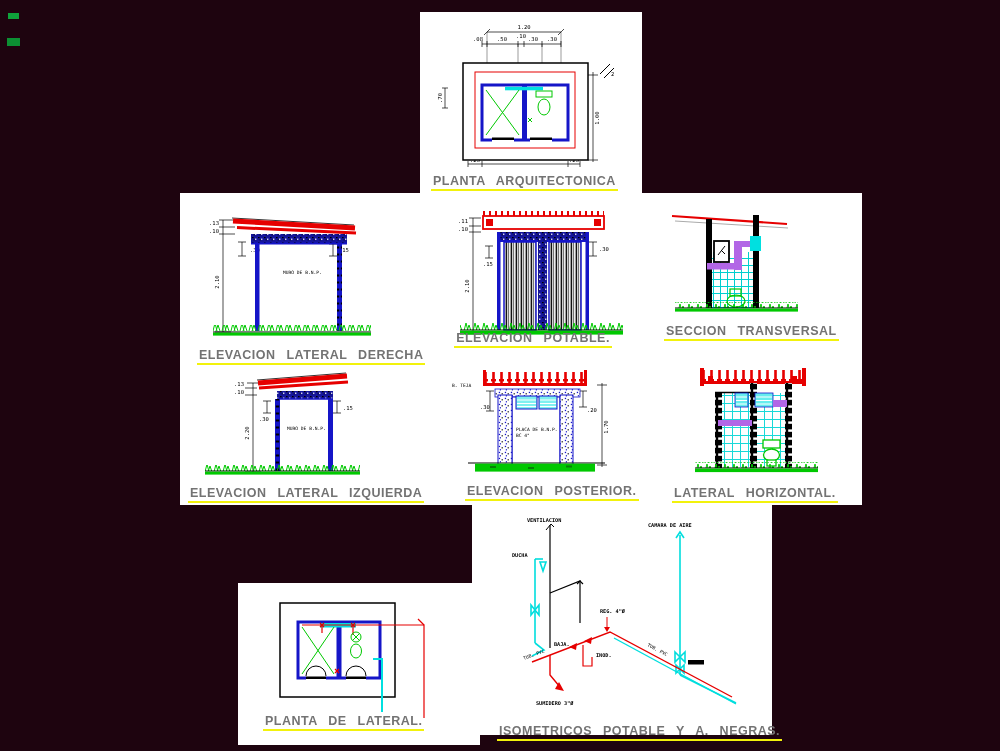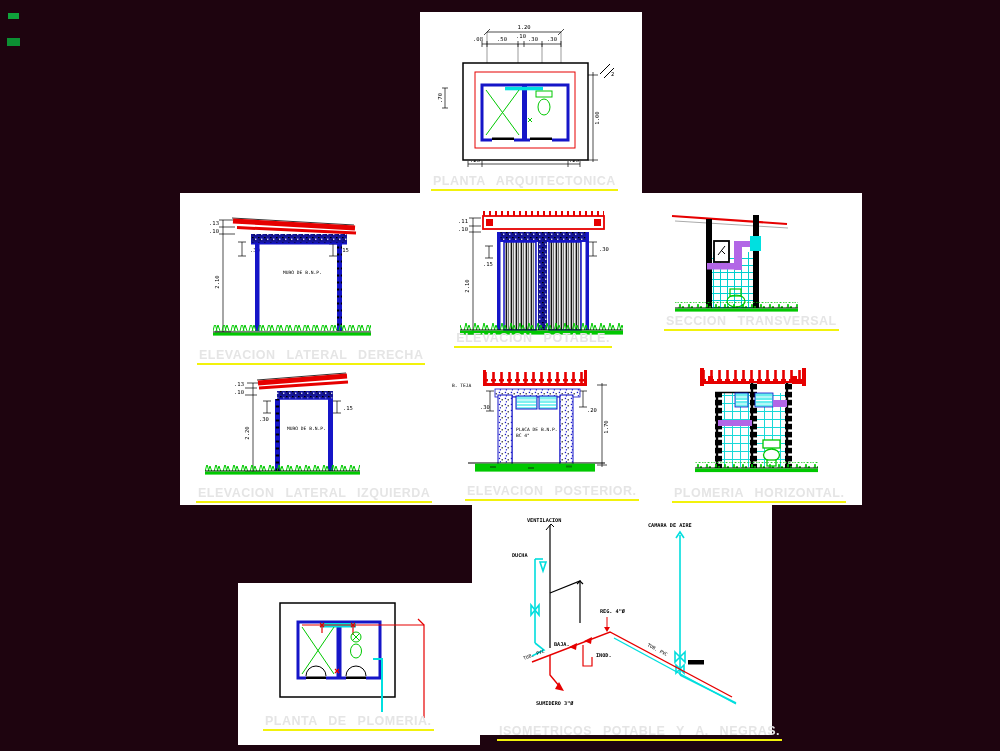--- a/index.html
+++ b/index.html
@@ -7,21 +7,21 @@
        font-family:"Liberation Sans",sans-serif;overflow:hidden}
   .paper{position:absolute;background:#ffffff}
   .panel{position:absolute}
   .panel svg{display:block;overflow:visible}
   svg text{font-family:"DejaVu Sans Mono",monospace;fill:#000}
   .dim{font-size:5.5px}
   .dimv{font-size:5.5px}
   .note{font-size:4.6px}
   .iso-label{font-size:5.2px;font-weight:bold}
   .title{position:absolute;text-align:center;font-weight:bold;font-size:12.5px;
-         color:#e5e5e5;letter-spacing:.5px;word-spacing:7px;white-space:nowrap}
+         color:#737373;letter-spacing:.5px;word-spacing:7px;white-space:nowrap}
   .title span{display:inline-block;border-bottom:2px solid #f2f20c;padding:0 2px 1px 2px}
   .mark{position:absolute}
 </style>
 </head>
 <body>
 
 <svg width="0" height="0" style="position:absolute">
   <defs>
     <pattern id="speckD" width="6" height="5" patternUnits="userSpaceOnUse">
       <rect width="6" height="5" fill="#15159a"></rect>
@@ -265,21 +265,21 @@
     <rect x="80" y="94" width="11" height="7"></rect>
     <ellipse cx="86" cy="106" rx="9" ry="6"></ellipse>
   </g>
   <g>
     <rect x="25" y="107" width="123" height="6" fill="url(#grass)"></rect>
     <line x1="25" y1="113" x2="148" y2="113" stroke="#000" stroke-width="1.2"></line>
     <rect x="25" y="113.6" width="123" height="3" fill="#00c800"></rect>
   </g>
 </svg>
 </div>
-<div class="title" style="left:664px;top:314px;width:152px"><span>SECCION TRANSVERSAL</span></div>
+<div class="title" style="left:664px;top:324px;width:152px"><span>SECCION TRANSVERSAL</span></div>
 
 <div class="panel" style="left:195px;top:355px">
 <svg width="215" height="145" viewBox="0 0 215 145">
   <g stroke="#000" stroke-width="0.7" fill="none">
     <line x1="58" y1="28" x2="58" y2="117"></line>
     <line x1="52" y1="28" x2="64" y2="28"></line>
         <line x1="50" y1="33" x2="62" y2="33"></line>
     <line x1="50" y1="40" x2="62" y2="40"></line>
         <line x1="50" y1="117" x2="66" y2="117"></line>
     <line x1="72" y1="46" x2="72" y2="58"></line>
@@ -306,21 +306,21 @@
   <rect x="80" y="44" width="5" height="72" fill="url(#colDash)"></rect>
   <rect x="133" y="44" width="5" height="72" fill="#1515c8"></rect>
   <text class="note" x="92" y="75">MURO DE B.N.P.</text>
   <g>
     <rect x="10" y="110" width="155" height="6" fill="url(#grass)"></rect>
     <line x1="10" y1="116" x2="165" y2="116" stroke="#000" stroke-width="1.2"></line>
     <rect x="10" y="116.6" width="155" height="3" fill="#00c800"></rect>
   </g>
 </svg>
 </div>
-<div class="title" style="left:196px;top:486px;width:210px"><span>ELEVACION LATERAL IZQUIERDA</span></div>
+<div class="title" style="left:188px;top:486px;width:210px"><span>ELEVACION LATERAL IZQUIERDA</span></div>
 
 <div class="panel" style="left:450px;top:355px">
 <svg width="185" height="150" viewBox="0 0 185 150">
   <g>
     <rect x="33" y="17" width="104" height="14" fill="url(#comb)"></rect>
     <rect x="33" y="28" width="104" height="3" fill="#e60000"></rect>
     <rect x="33" y="15" width="3" height="16" fill="#e60000"></rect>
     <rect x="134" y="15" width="3" height="16" fill="#e60000"></rect>
   </g>
   <text class="note" x="2" y="32">B. TEJA</text>
@@ -395,21 +395,21 @@
     <ellipse cx="103.5" cy="100" rx="8" ry="6"></ellipse>
     <rect x="99" y="105" width="9" height="6"></rect>
   </g>
   <g>
     <rect x="27" y="107" width="123" height="6" fill="url(#grass)"></rect>
     <line x1="27" y1="113" x2="150" y2="113" stroke="#000" stroke-width="1.2"></line>
     <rect x="27" y="113.6" width="123" height="3.5" fill="#00c800"></rect>
   </g>
 </svg>
 </div>
-<div class="title" style="left:672px;top:486px;width:155px"><span>PLOMERIA HORIZONTAL.</span></div>
+<div class="title" style="left:672px;top:486px;width:155px"><span>LATERAL HORIZONTAL.</span></div>
 
 <div class="panel" style="left:250px;top:585px">
 <svg width="230" height="138" viewBox="0 0 230 138">
   <rect x="30" y="18" width="115" height="94" fill="#fff" stroke="#000" stroke-width="1.5"></rect>
   <g>
     <rect x="48" y="37" width="82" height="56" fill="#fff" stroke="#1515c8" stroke-width="3"></rect>
     <rect x="86.5" y="37" width="5" height="56" fill="#1515c8"></rect>
     <rect x="56" y="90" width="20" height="7" fill="#fff"></rect>
     <rect x="96" y="90" width="20" height="7" fill="#fff"></rect>
     <rect x="56" y="91.5" width="20" height="2.5" fill="#000"></rect>
@@ -432,21 +432,21 @@
   <polyline points="123,74 132,74 132,127" stroke="#00e0e0" stroke-width="2" fill="none"></polyline>
   <g stroke="#00c800" stroke-width="1" fill="none">
     <line x1="52" y1="42" x2="84" y2="89"></line>
         <line x1="84" y1="42" x2="52" y2="89"></line>
     <circle cx="106" cy="52" r="5"></circle>
     <path d="M102.5 48.5 L109.5 55.5 M109.5 48.5 L102.5 55.5"></path>
     <ellipse cx="106" cy="66" rx="5.5" ry="7"></ellipse>
   </g>
 </svg>
 </div>
-<div class="title" style="left:263px;top:714px;width:160px"><span>PLANTA DE PLOMERIA.</span></div>
+<div class="title" style="left:263px;top:714px;width:160px"><span>PLANTA DE LATERAL.</span></div>
 
 <div class="panel" style="left:480px;top:505px">
 <svg width="290" height="205" viewBox="0 0 290 205">
   <g>
     <text class="iso-label" x="47" y="17">VENTILACION</text>
     <line x1="70" y1="20" x2="70" y2="143" stroke="#000" stroke-width="1.2"></line>
     <path d="M66 25 L71 19 L74 22" stroke="#000" stroke-width="1" fill="none"></path>
   </g>
   <g>
     <text class="iso-label" x="32" y="52">DUCHA</text>

